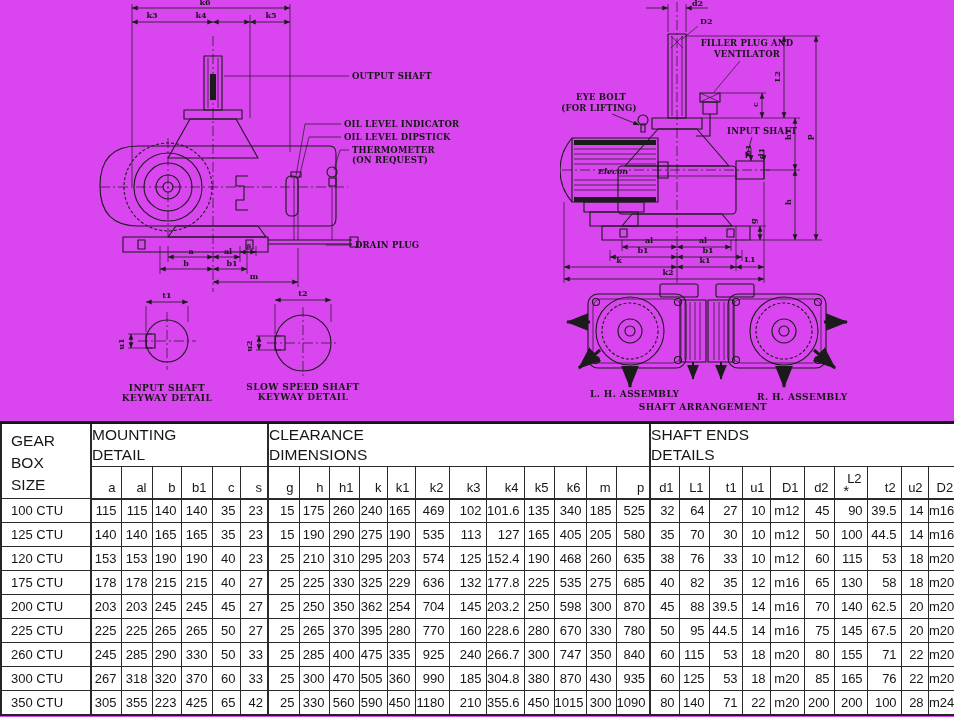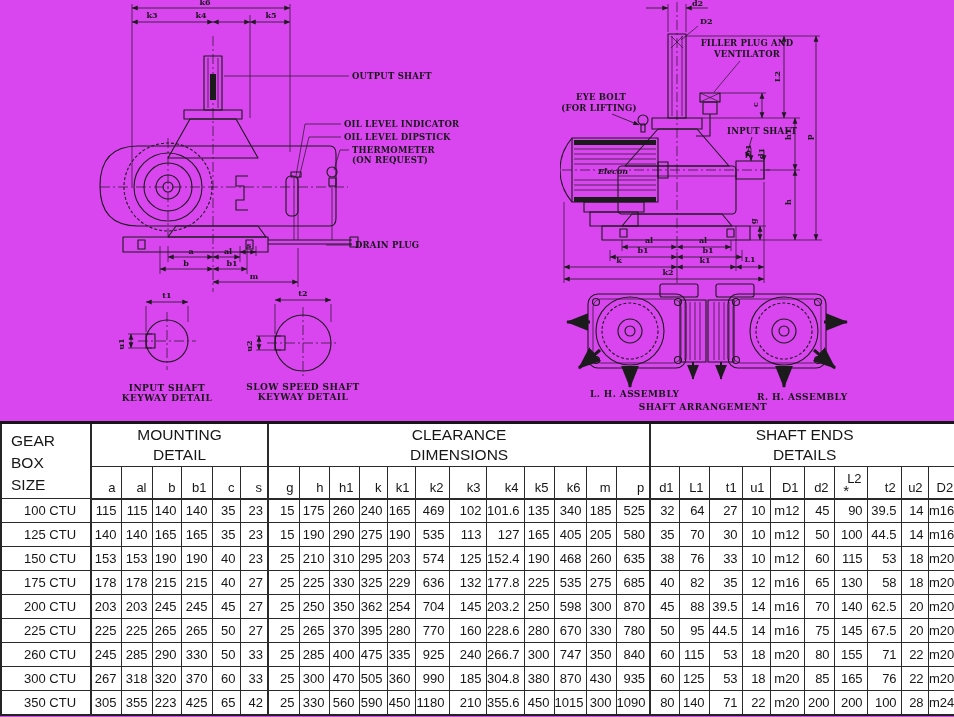--- a/index.html
+++ b/index.html
@@ -22,28 +22,28 @@
   .co{font:700 8.5px "DejaVu Serif",serif;letter-spacing:.2px}
   .cap{font:700 9px "DejaVu Serif",serif;letter-spacing:.4px}
   .brand{font:italic 700 8px "DejaVu Serif",serif}
   .mid{text-anchor:middle}
   
   #dim-table{position:absolute;left:0;top:421px;width:954px;border-collapse:collapse;table-layout:fixed;background:#fff;
              border:2px solid #242424;border-top:3px solid #161616;font-family:"Liberation Sans",sans-serif}
   #dim-table th,#dim-table td{border:1px solid #2a2a2a;font-weight:normal;white-space:nowrap;overflow:hidden;padding:0;color:#161616}
   #dim-table .corner{border-right:2px solid #2a2a2a;text-align:left;vertical-align:top;padding:6px 6px 0 9px;font-size:15.5px;line-height:22px}
   #dim-table tr.groups{height:44px}
-  #dim-table .group{font-size:15.5px;line-height:20px;text-align:center;vertical-align:middle}
+  #dim-table .group{font-size:15.5px;line-height:20px;text-align:left;vertical-align:middle}
   #dim-table tr.letters{height:32px}
   #dim-table .letter{font-size:13px;text-align:right;padding:0 5px 3px 0;vertical-align:bottom;border-bottom:2px solid #2a2a2a}
   #dim-table .letter .star{font-size:15px;line-height:9px;text-align:center;padding-right:4px}
   #dim-table .gb{border-left:2px solid #2a2a2a}
   #dim-table tbody tr{height:24px}
   #dim-table td{font-size:13px;text-align:right;padding-right:4px}
-  #dim-table td.size{text-align:left;padding-left:22px;border-right:2px solid #2a2a2a}
+  #dim-table td.size{text-align:left;padding-left:9px;border-right:2px solid #2a2a2a}
 </style>
 </head>
 <body>
 
 <div class="page">
 
   <svg id="svgL" width="560" height="421" viewBox="0 0 560 421">
     <defs>
       <marker id="ar" viewBox="0 0 10 10" refX="9.5" refY="5" markerWidth="7.5" markerHeight="7.5" orient="auto-start-reverse">
         <path d="M0,1 L10,5 L0,9 z" fill="#1b1b1b"></path>
@@ -543,21 +543,21 @@
           <td>30</td>
           <td>10</td>
           <td>m12</td>
           <td>50</td>
           <td>100</td>
           <td>44.5</td>
           <td>14</td>
           <td>m16</td>
         </tr>
         <tr>
-          <td class="size">150 CTU</td>
+          <td class="size">120 CTU</td>
           <td>153</td>
           <td>153</td>
           <td>190</td>
           <td>190</td>
           <td>40</td>
           <td>23</td>
           <td class="gb">25</td>
           <td>210</td>
           <td>310</td>
           <td>295</td>

